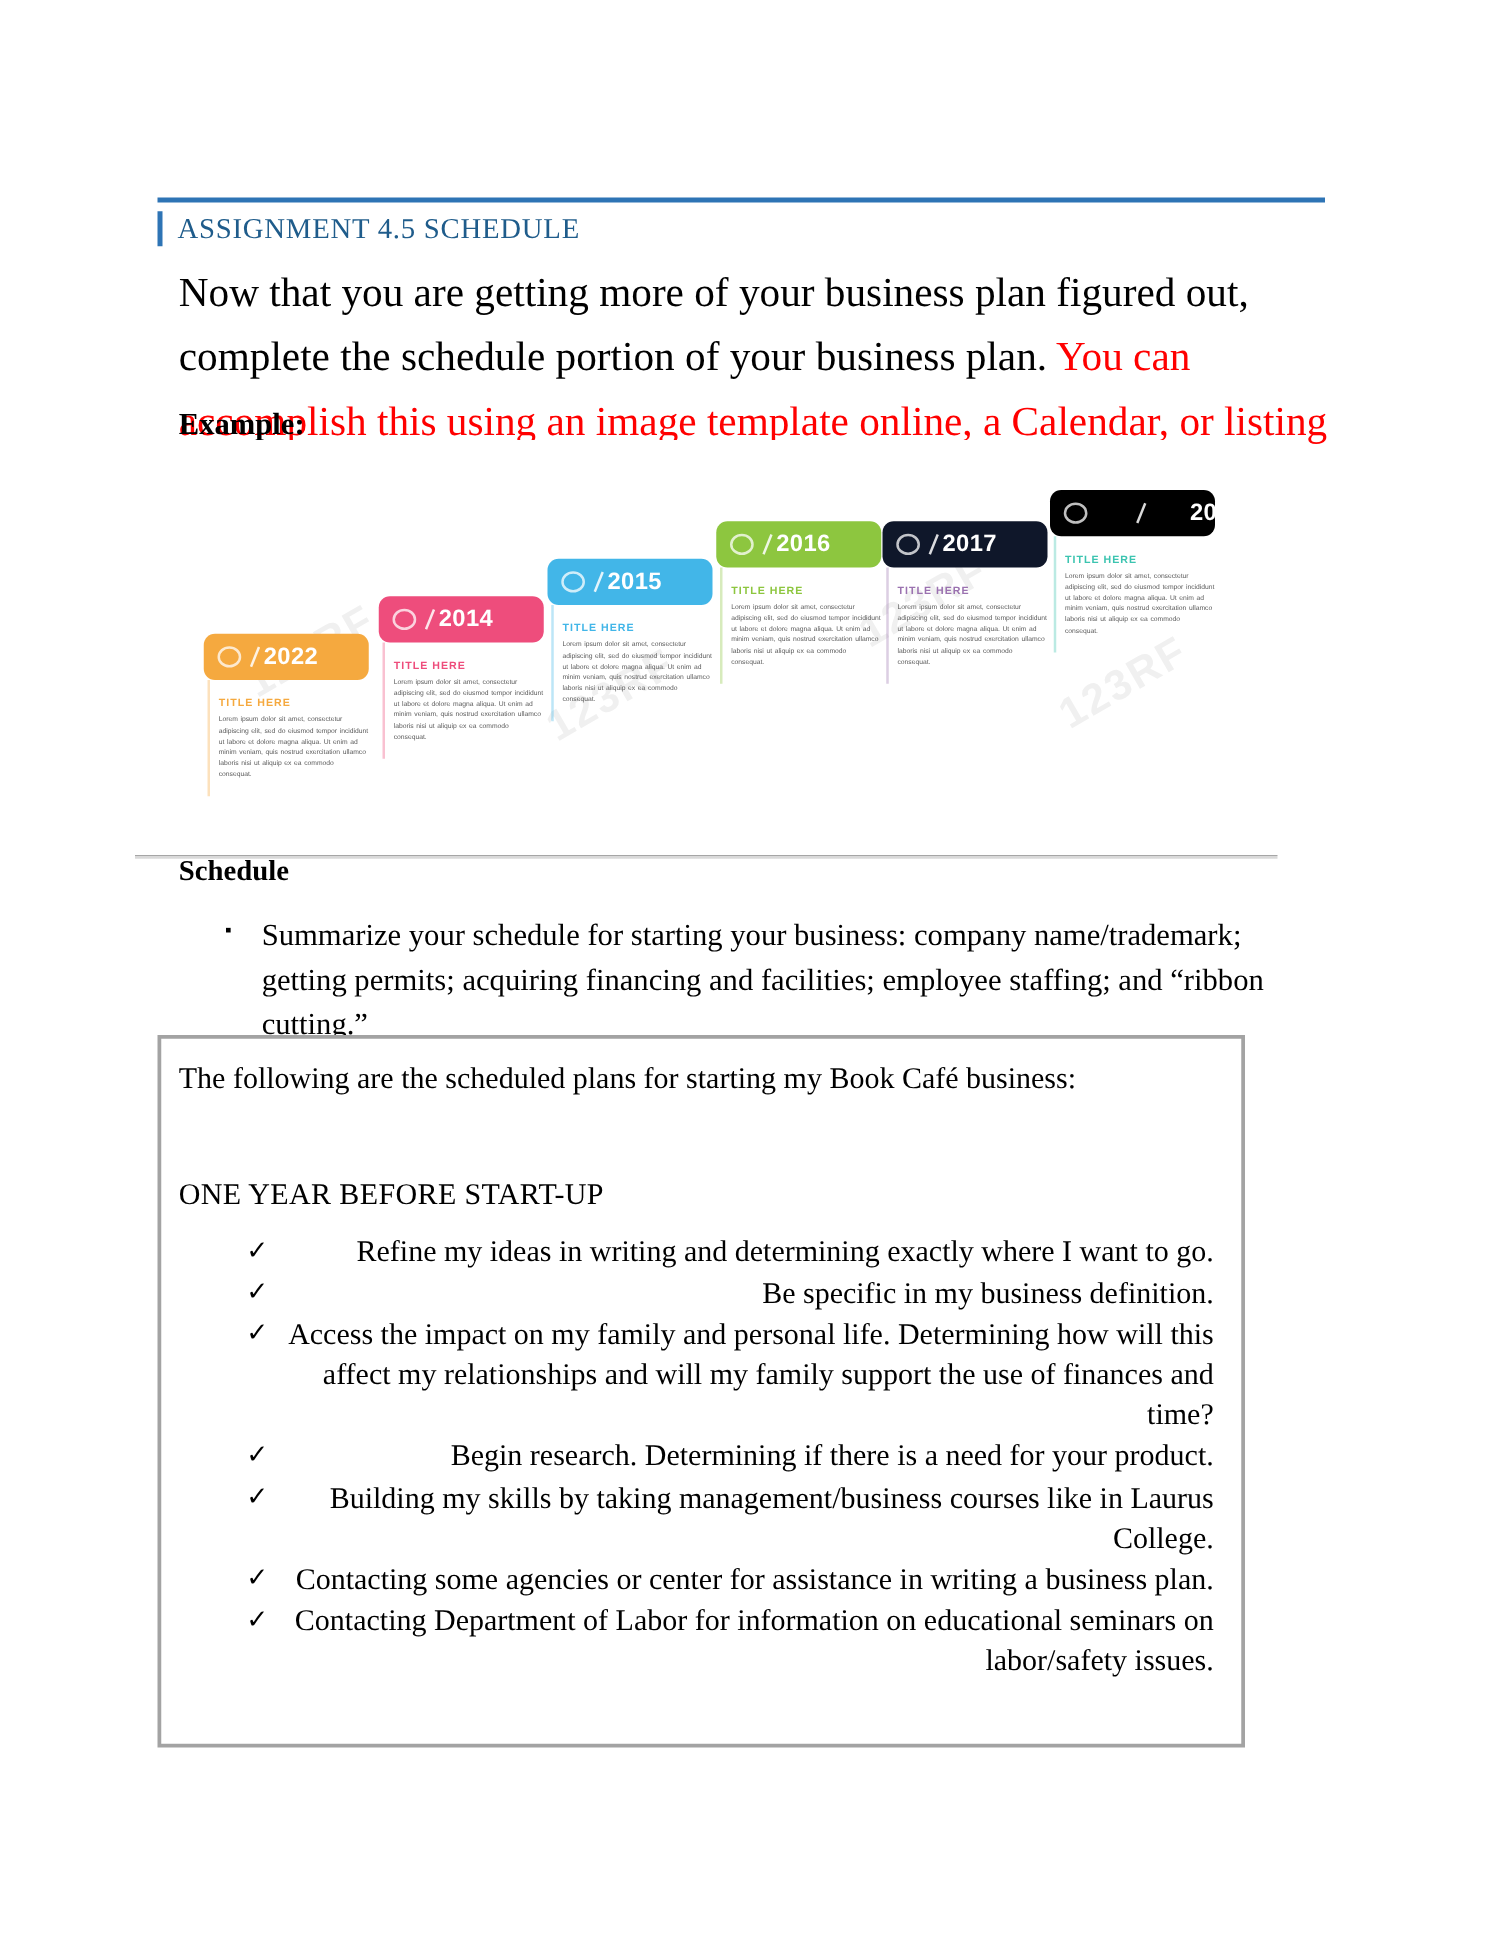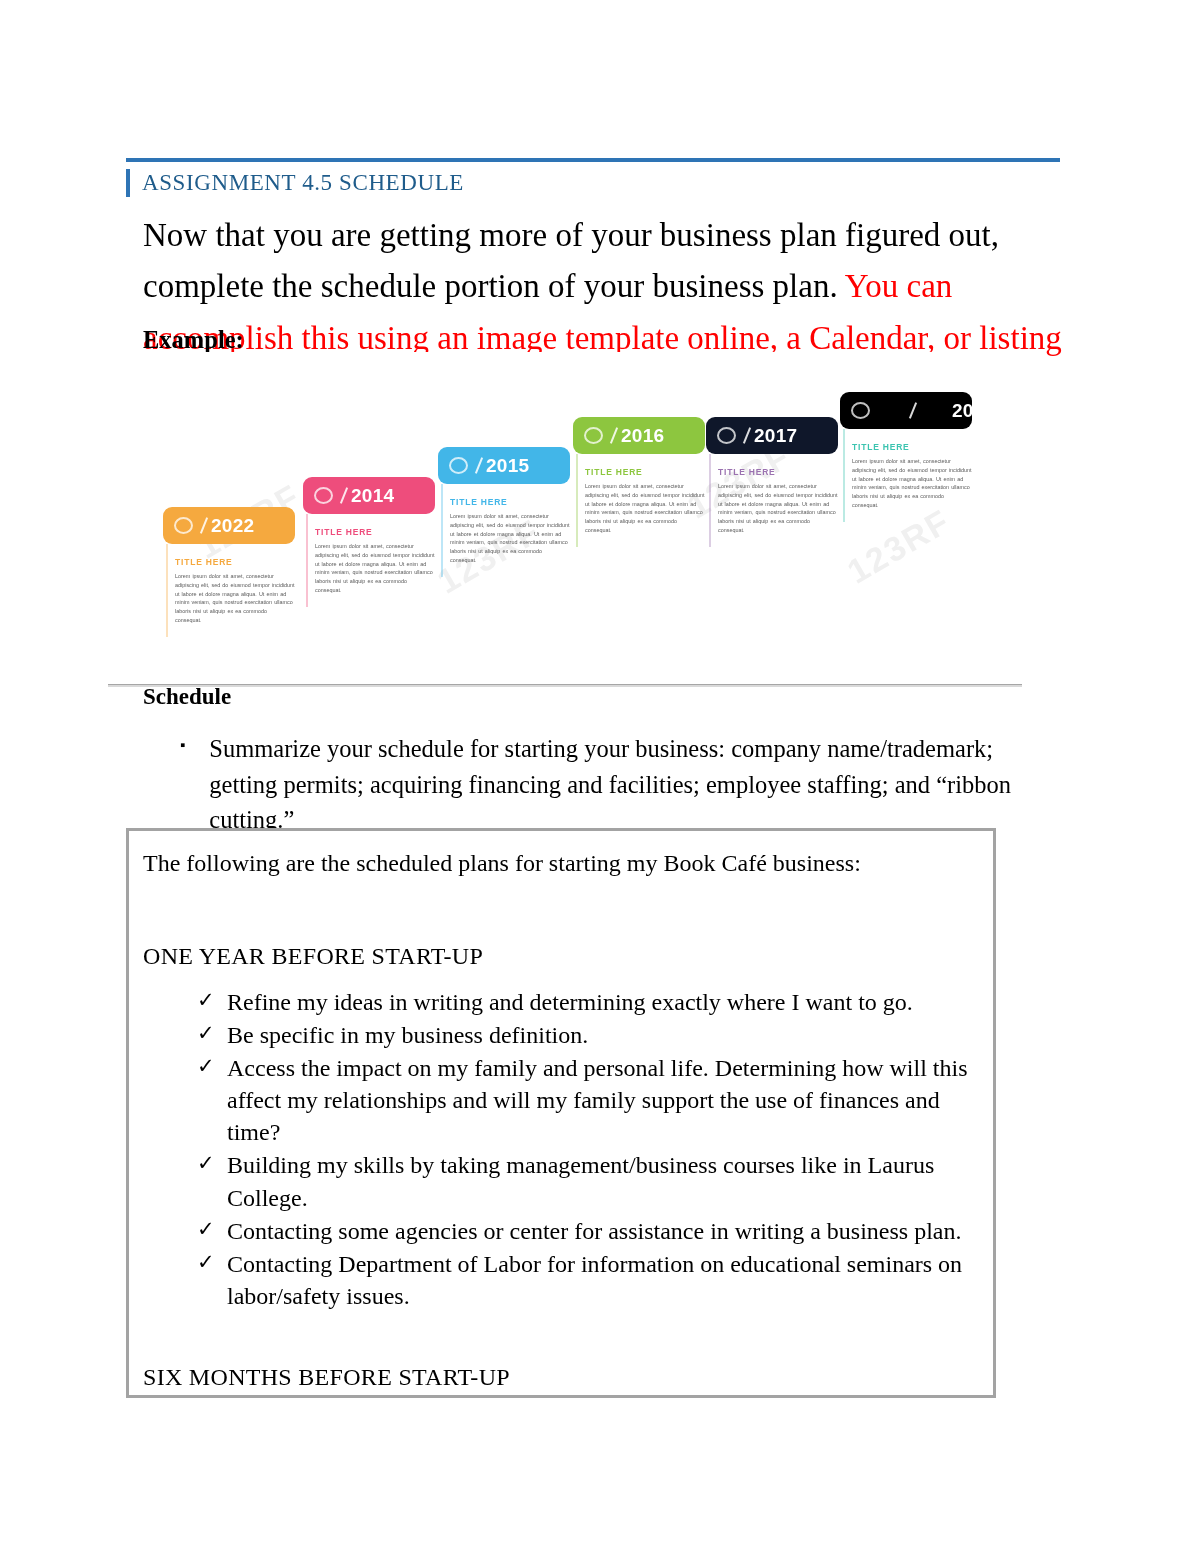--- a/index.html
+++ b/index.html
@@ -225,20 +225,21 @@
     margin: 62px 0 0 0;
     font-size: 24px;
     font-weight: normal;
     letter-spacing: 0.3px;
   }
   .box h3.sect.second { margin-top: 52px; }
   .box ul.checks {
     list-style: none;
     margin: 16px 0 0 0;
     padding: 0 0 0 54px;
+    text-align: right;
   }
   .box ul.checks li {
     position: relative;
     font-size: 24px;
     line-height: 1.34;
     margin-bottom: 1px;
     padding-left: 30px;
   }
   .box ul.checks li::before {
     content: "\2713";
@@ -360,20 +361,21 @@
 
   <div class="box">
     <div class="box-inner">
       <p class="lead">The following are the scheduled plans for starting my Book Café business:</p>
 
       <h3 class="sect">ONE YEAR BEFORE START-UP</h3>
       <ul class="checks">
         <li>Refine my ideas in writing and determining exactly where I want to go.</li>
         <li>Be specific in my business definition.</li>
         <li>Access the impact on my family and personal life. Determining how will this affect my relationships and will my family support the use of finances and time?</li>
+        <li>Begin research. Determining if there is a need for your product.</li>
         <li>Building my skills by taking management/business courses like in Laurus College.</li>
         <li>Contacting some agencies or center for assistance in writing a business plan.</li>
         <li>Contacting Department of Labor for information on educational seminars on labor/safety issues.</li>
       </ul>
 
       <h3 class="sect second">SIX MONTHS BEFORE START-UP</h3>
 
     </div>
   </div>
 

